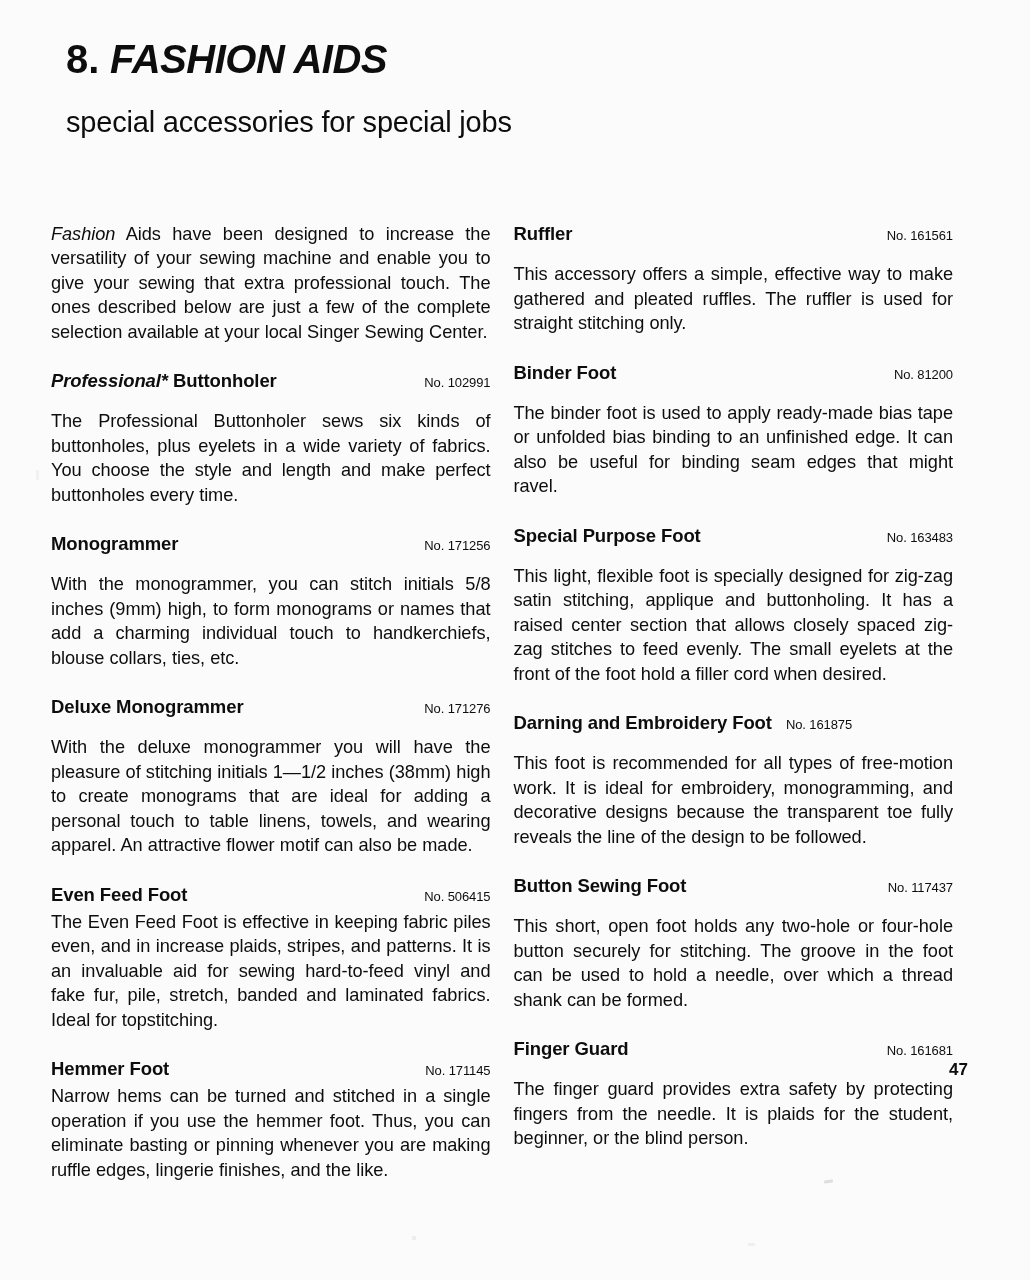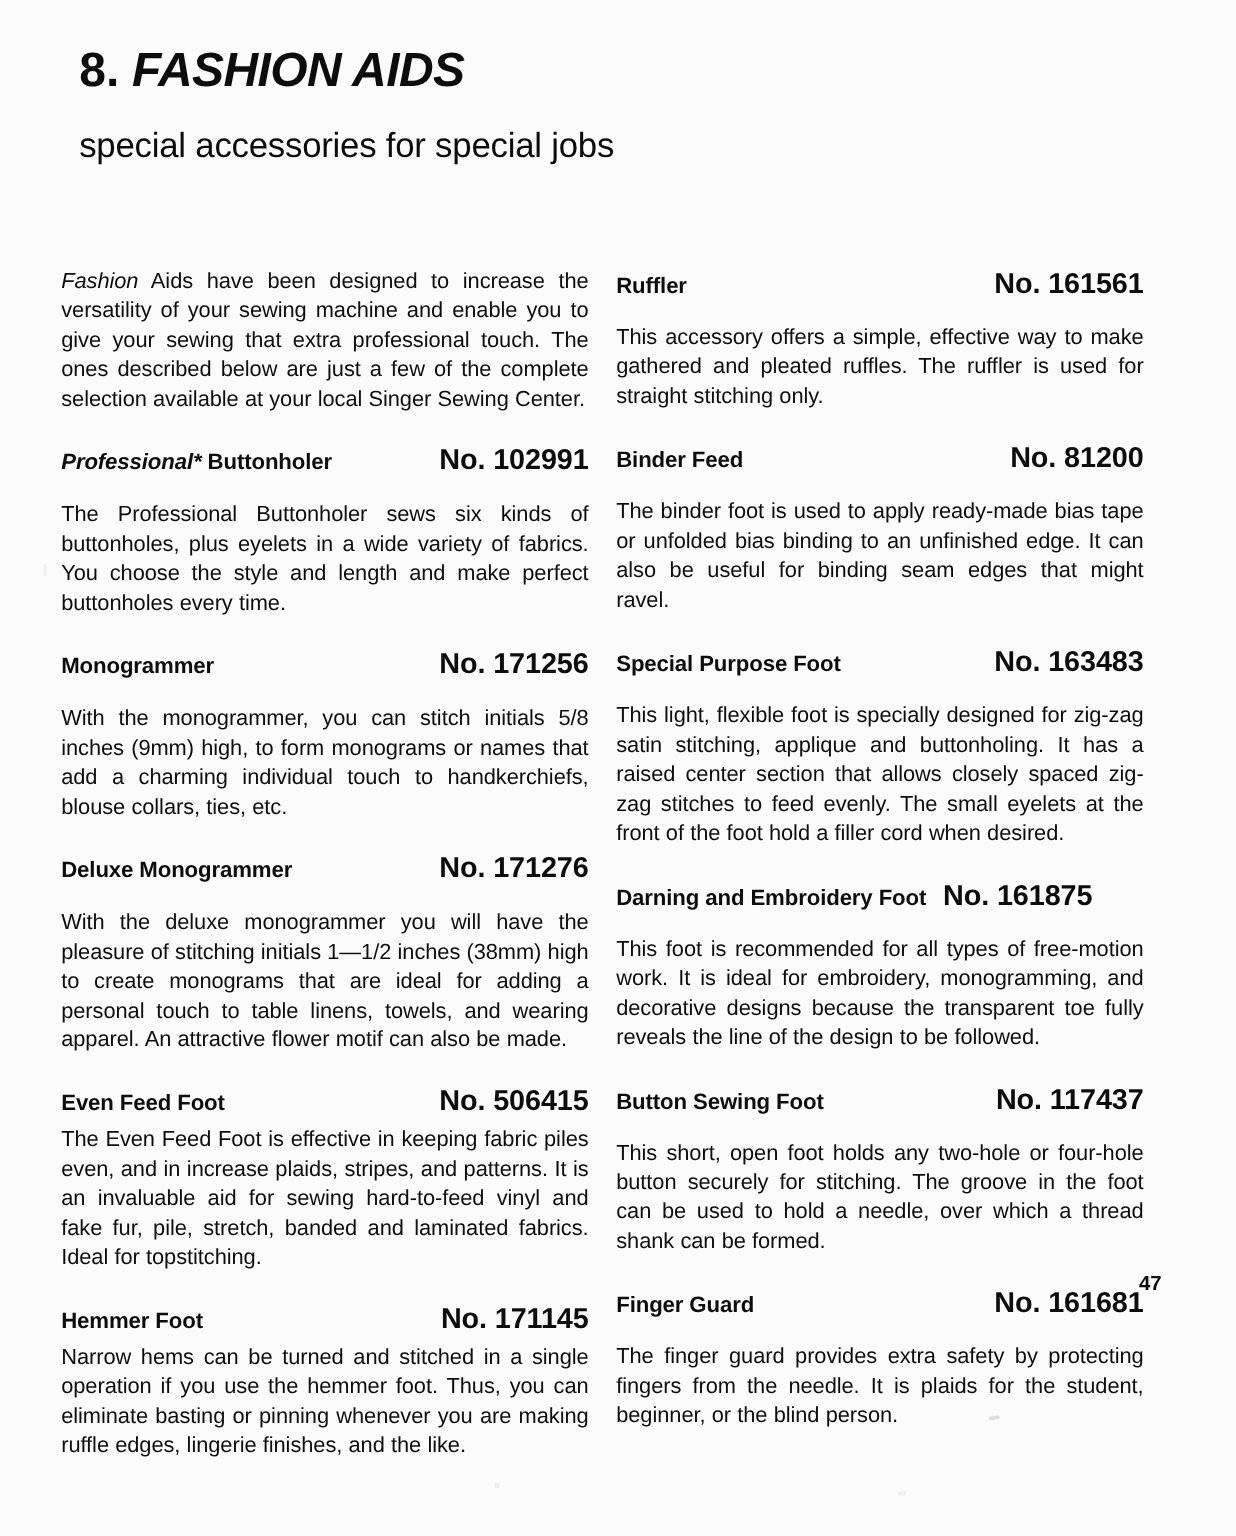--- a/index.html
+++ b/index.html
@@ -82,22 +82,22 @@
     white-space: nowrap;
   }
   .sec-head .title .em {
     font-style: italic;
   }
   .sec-head .spacer {
     flex: 1 1 auto;
     min-width: 12px;
   }
   .sec-head .partno {
-    font-weight: 700;
-    font-size: 24px;
+    font-weight: 400;
+    font-size: 13px;
     white-space: nowrap;
   }
   
   .sec-head.hug .spacer {
     flex: 0 0 14px;
     min-width: 14px;
   }
 
   p.body {
     font-size: 18.2px;
@@ -214,21 +214,21 @@
           <span class="spacer"></span>
           <span class="partno">No. 161561</span>
         </div>
         <div class="head-gap"></div>
         <p class="body">This accessory offers a simple, effective way to make gathered and pleated ruffles. The ruffler is used for straight stitching only.</p>
       </div>
 
       <div class="sec-gap"></div>
       <div class="section">
         <div class="sec-head">
-          <span class="title"><span class="em"></span><span>Binder Feed</span></span>
+          <span class="title"><span class="em"></span><span>Binder Foot</span></span>
           <span class="spacer"></span>
           <span class="partno">No. 81200</span>
         </div>
         <div class="head-gap"></div>
         <p class="body">The binder foot is used to apply ready-made bias tape or unfolded bias binding to an unfinished edge. It can also be useful for binding seam edges that might ravel.</p>
       </div>
 
       <div class="sec-gap"></div>
       <div class="section">
         <div class="sec-head">

